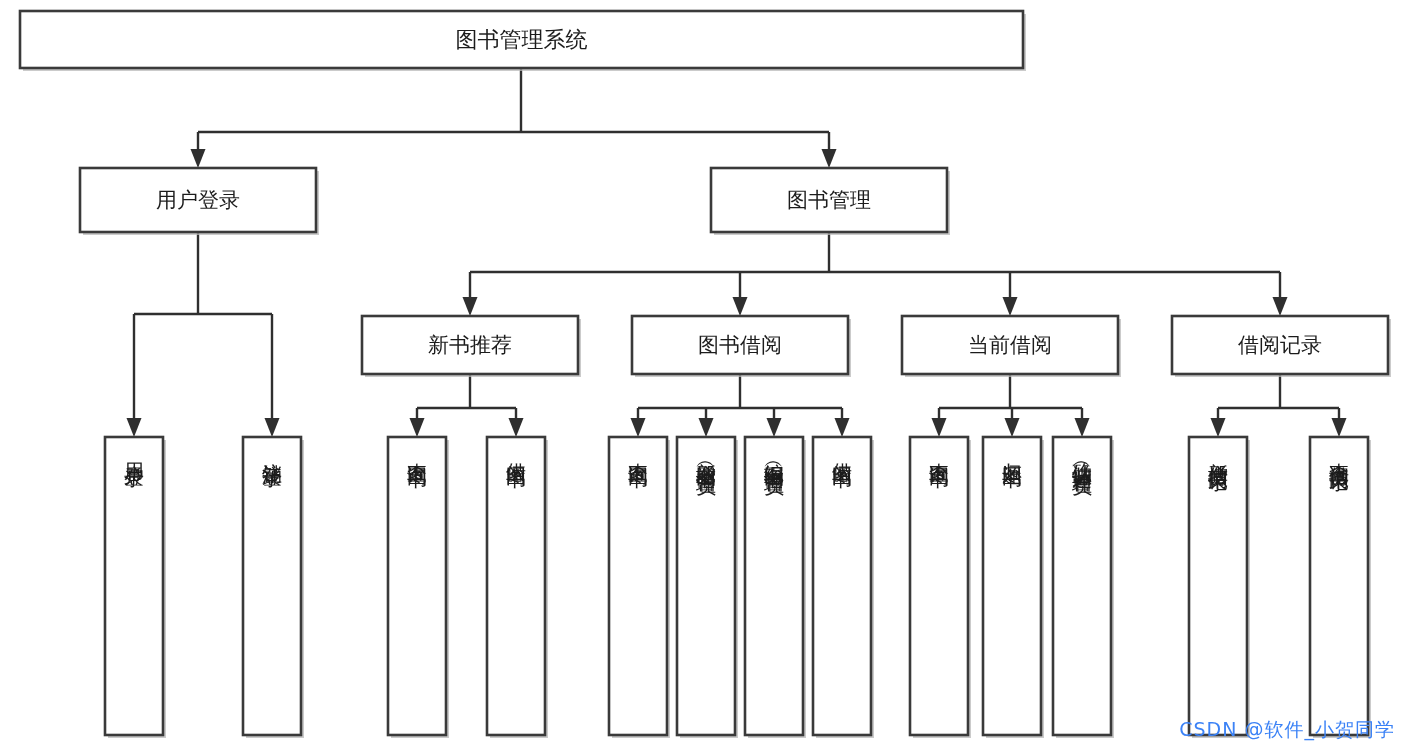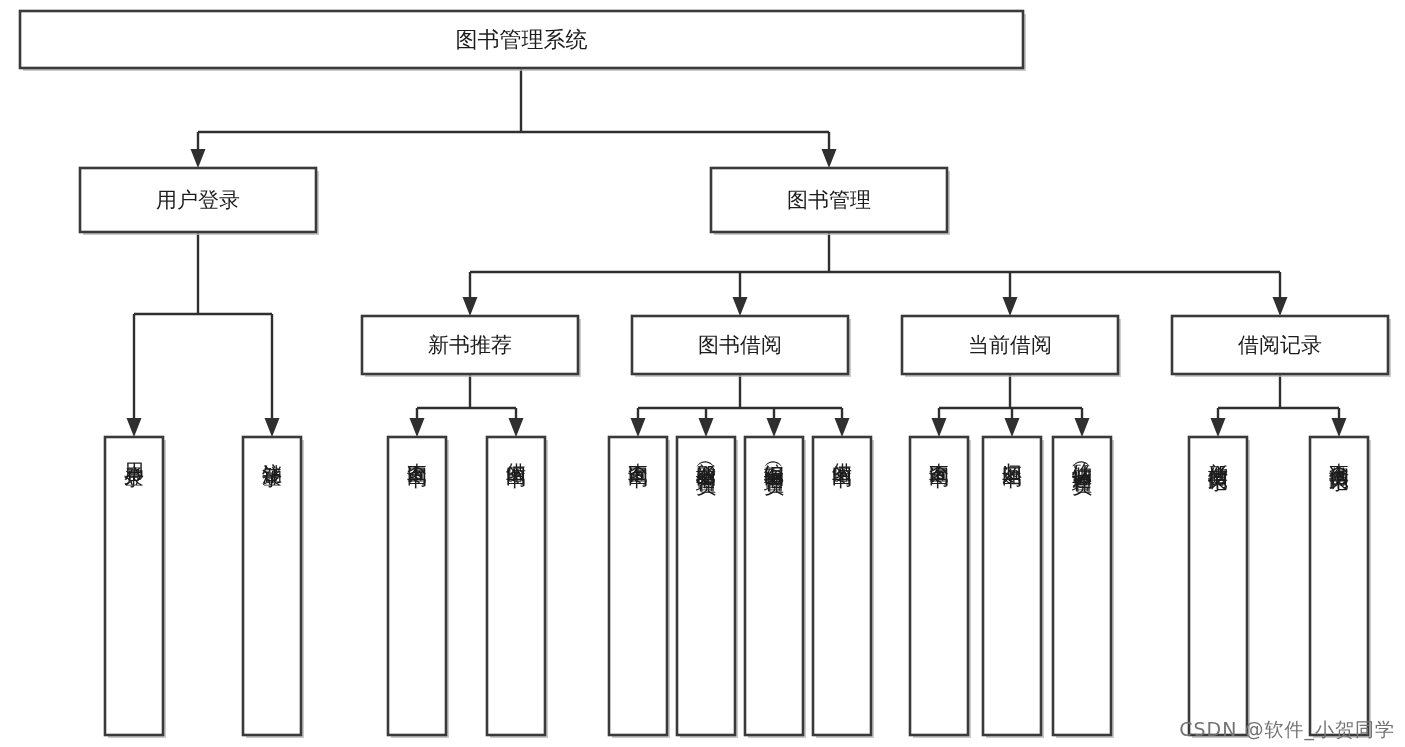--- a/index.html
+++ b/index.html
@@ -73,21 +73,21 @@
     color: #1c1c1c;
     letter-spacing: 2px;
     white-space: nowrap;
   }
   .watermark {
     position: absolute;
     right: 10px;
     bottom: 4px;
     font-family: "DejaVu Sans", "Liberation Sans", sans-serif;
     font-size: 19px;
-    color: #737373;
+    color: #3b82f6;
     letter-spacing: 1px;
     white-space: nowrap;
     user-select: none;
   }
 </style>
 </head>
 <body>
 
 <div id="diagram-root">
   <svg class="diagram-canvas" viewBox="0 0 1405 747">

